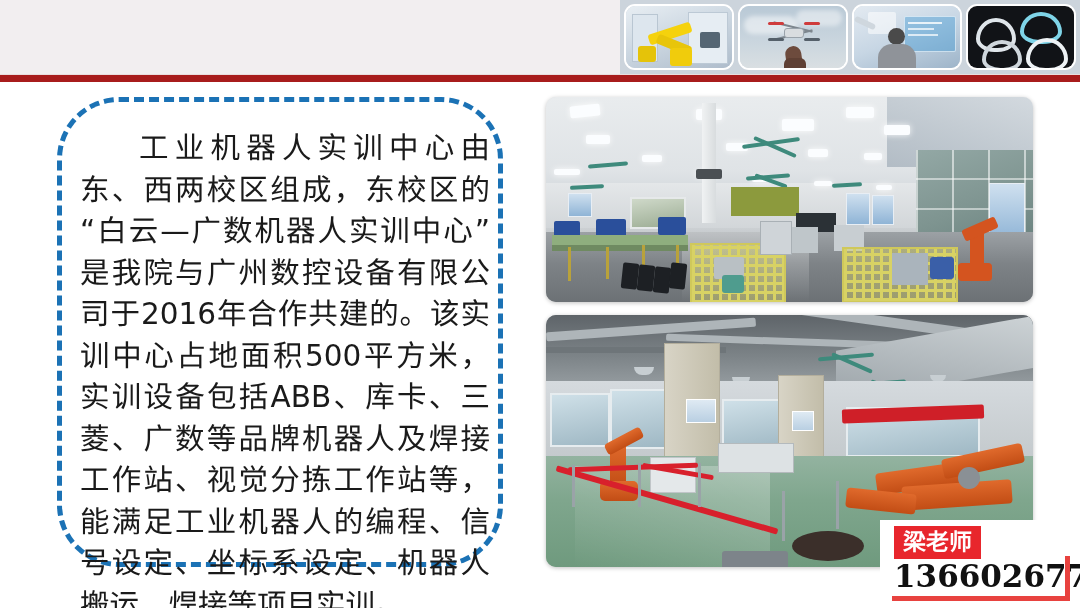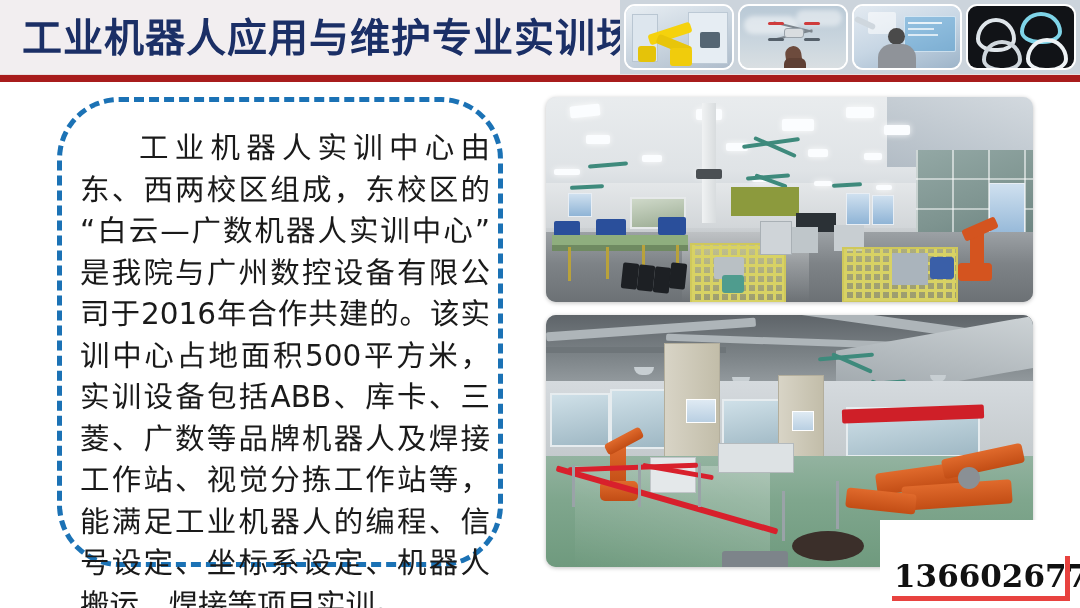--- a/index.html
+++ b/index.html
@@ -174,21 +174,20 @@
   .contact-underline{position:absolute;left:12px;top:76px;width:178px;height:5px;background:#e8423f;}
   .contact-rightbar{position:absolute;left:185px;top:36px;width:5px;height:45px;background:#e8423f;}
 </style>
 </head>
 <body>
 
 <div id="slide">
 
   <div class="header">
 
-    <div class="header-title">工业机器人应用与维护专业实训场</div>
 
     <div class="thumb-strip">
 
       <div class="thumb t1">
         <i class="m1"></i>
           <i class="m2"></i>
         <i class="y1"></i>
           <i class="y2"></i>
           <i class="y3"></i>
           <i class="y4"></i>
@@ -373,18 +372,19 @@
     <span class="ph-layer pb-orange" style="left:356px;top:168px;width:110px;height:24px;transform:rotate(-4deg);"></span>
     <span class="ph-layer pb-orange" style="left:396px;top:136px;width:82px;height:20px;transform:rotate(-12deg);"></span>
     <span class="ph-layer pb-orange" style="left:300px;top:176px;width:70px;height:20px;transform:rotate(6deg);"></span>
     <span class="ph-layer" style="left:412px;top:152px;width:22px;height:22px;background:#8a9095;border-radius:50%;"></span>
 
     <span class="ph-layer" style="left:246px;top:216px;width:72px;height:30px;background:#3b2f2a;border-radius:50%;"></span>
     <span class="ph-layer" style="left:176px;top:236px;width:66px;height:18px;background:#7d848a;border-radius:3px;"></span>
   </div>
 
   <div class="contact">
+    <div class="contact-name">梁老师</div>
     <div class="contact-phone">13660267768</div>
     <div class="contact-underline"></div>
     <div class="contact-rightbar"></div>
   </div>
 
 </div>
 
 </body></html>

